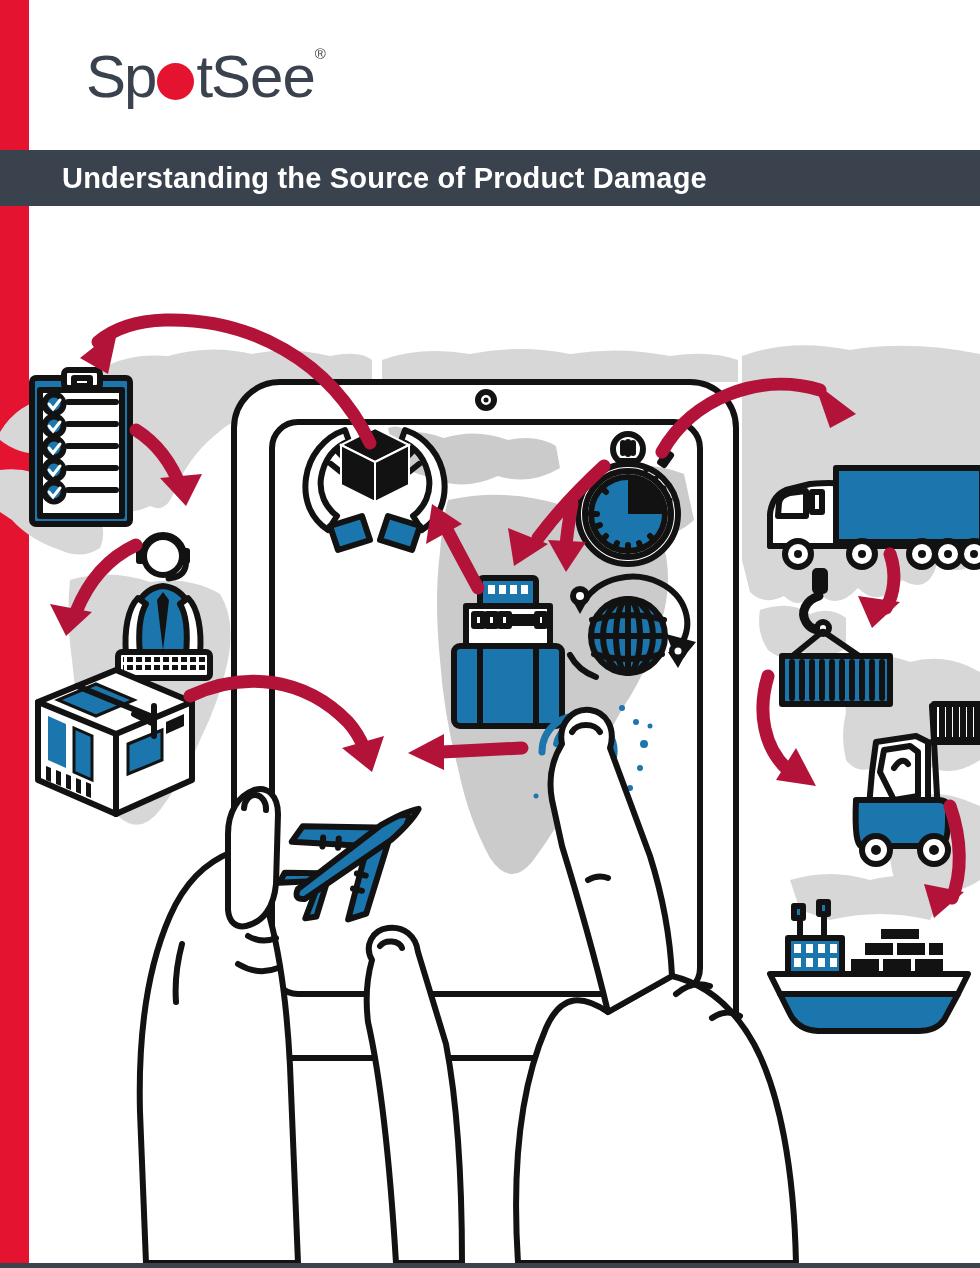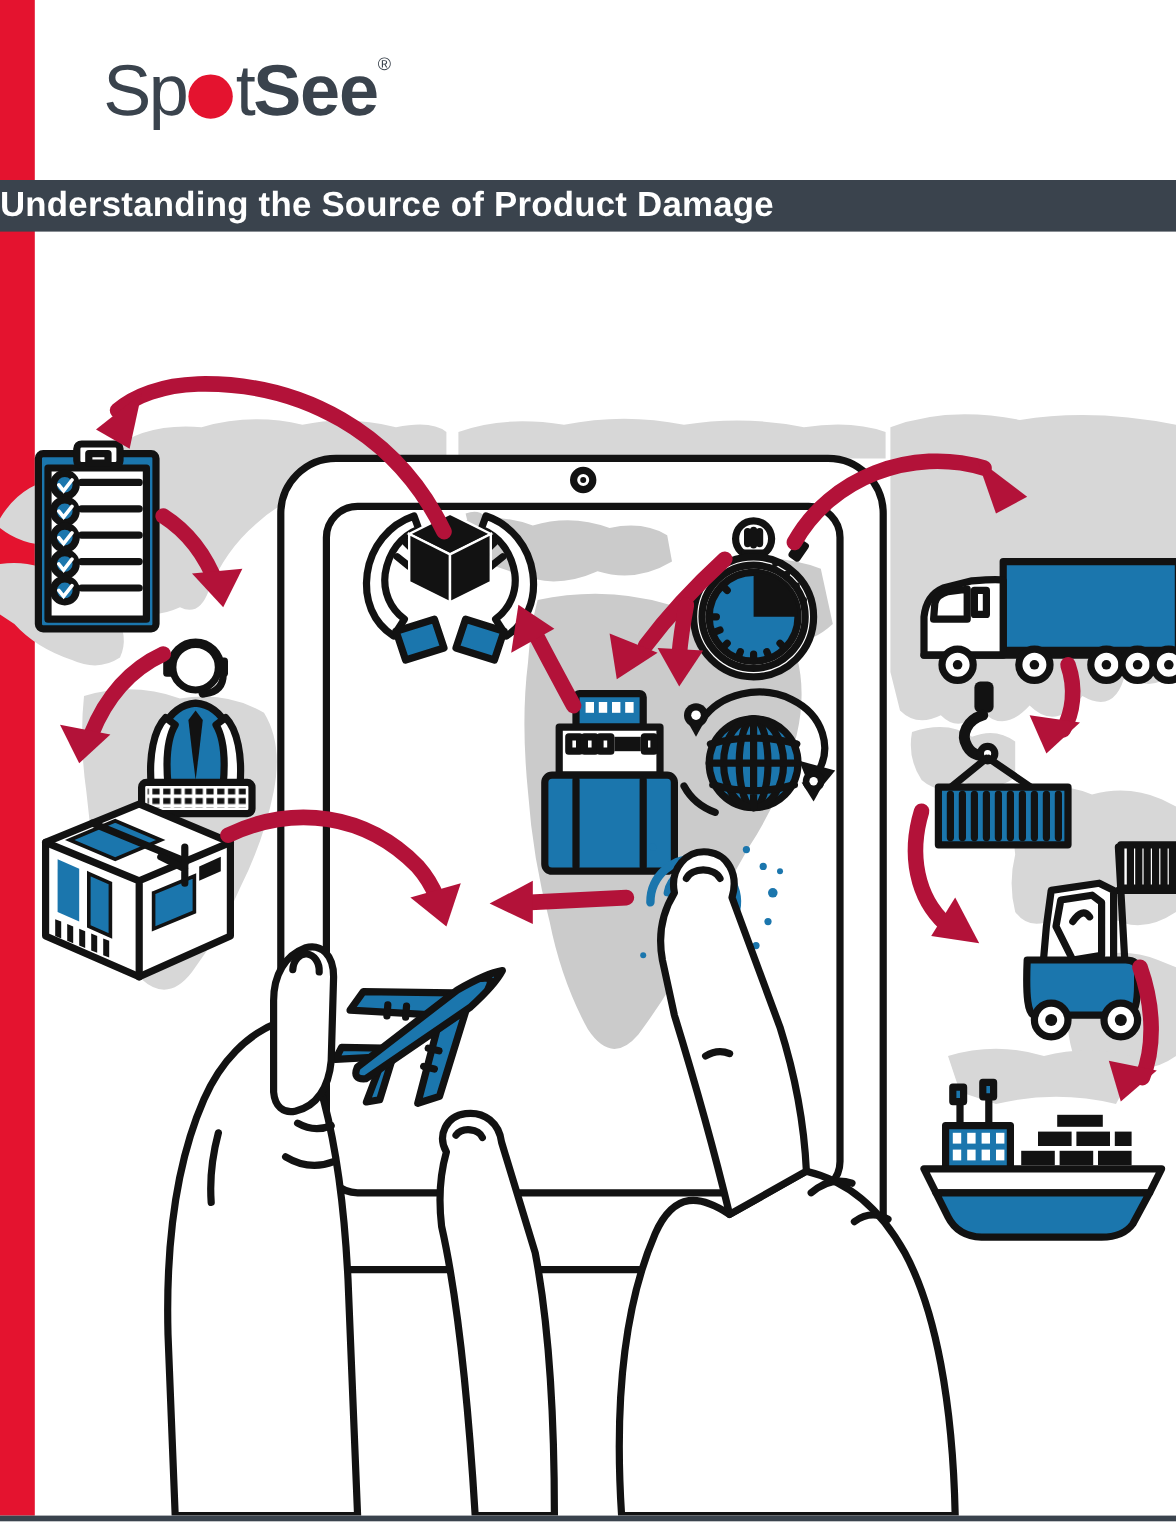--- a/index.html
+++ b/index.html
@@ -8,26 +8,26 @@
   }
   *{box-sizing:border-box}
   html,body{margin:0;padding:0}
   body{width:980px;height:1268px;position:relative;overflow:hidden;background:#fff;
        font-family:"Liberation Sans",sans-serif}
   .red-strip{position:absolute;left:0;top:0;width:29px;height:1263px;background:var(--brand-red);z-index:1}
   .bottom-bar{position:absolute;left:0;top:1263px;width:980px;height:5px;background:var(--slate);z-index:6}
   .logo{position:absolute;left:86px;top:46px;z-index:3;white-space:nowrap;color:var(--slate);
         font-size:60px;letter-spacing:-2px;line-height:1}
   .logo .heavy{font-weight:400}
-  .logo .light{font-weight:700;letter-spacing:-1px}
+  .logo .light{font-weight:400;letter-spacing:-1px}
   .logo-dot{display:inline-block;width:37px;height:37px;border-radius:50%;
             background:var(--brand-red);margin:0 2px;transform:translateY(3px)}
   .logo .reg{font-size:15px;vertical-align:38px;font-weight:400;letter-spacing:0}
-  .title-bar{position:absolute;left:0;top:150px;width:980px;height:43px;background:var(--slate);z-index:2;
-             display:flex;align-items:center;}
+  .title-bar{position:absolute;left:0;top:150px;width:980px;height:56px;background:var(--slate);z-index:2;
+             display:flex;align-items:center;padding-left:62px}
   .title-bar h1{margin:0;color:#fff;font-size:29px;font-weight:700;letter-spacing:.2px}
   .illus{position:absolute;left:0;top:230px;width:980px;height:1033px;z-index:2}
   
   .ol{stroke:var(--ink);stroke-linejoin:round;stroke-linecap:round;stroke-width:6}
   .nf{fill:none}
   .fw{fill:#fff}
   .fb{fill:var(--accent-blue)}
   .fi{fill:var(--ink)}
   .fm{fill:var(--map-gray)}
   .fsm{fill:var(--screen-map-gray)}

